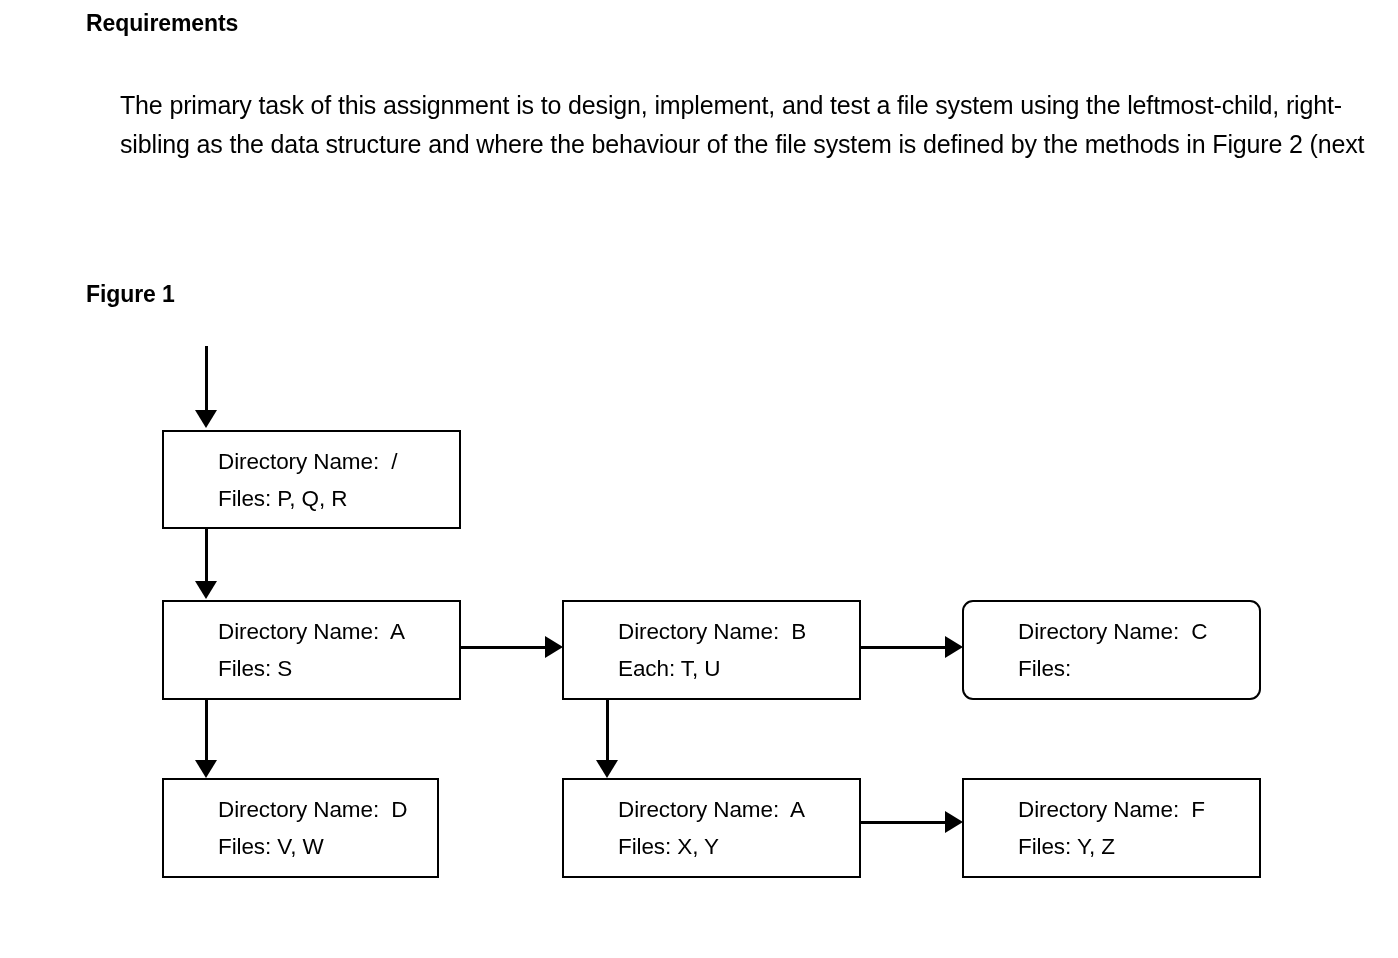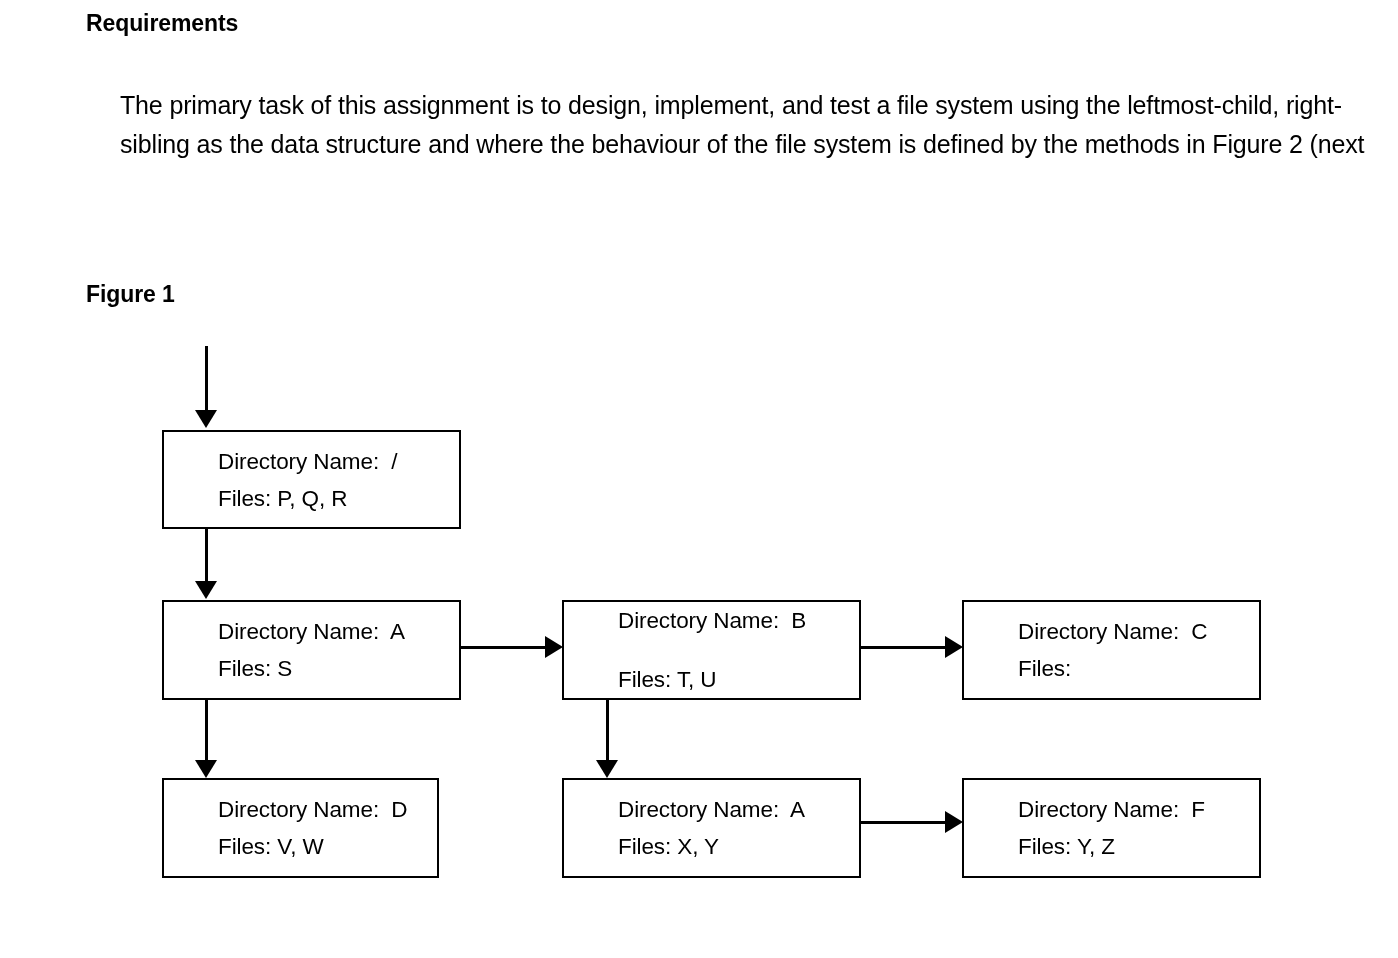--- a/index.html
+++ b/index.html
@@ -71,22 +71,22 @@
     justify-content: center;
     font-size: 22.5px;
     line-height: 37px;
     letter-spacing: -0.1px;
   }
   .node-line { white-space: pre; }
 
   
   .row-root   { left: 60px;  top: 430px; width: 299px; height: 99px; }
   .row-mid-a  { left: 60px;  top: 600px; width: 299px; height: 100px; }
-  .row-mid-b  { left: 460px; top: 600px; width: 299px; height: 100px; justify-content: space-between; }
-  .row-mid-c  { left: 860px; top: 600px; width: 299px; height: 100px; }
+  .row-mid-b  { left: 460px; top: 600px; width: 299px; height: 100px; }
+  .row-mid-c  { left: 860px; top: 600px; width: 299px; height: 100px; border-radius: 11px; }
   .row-bot-d  { left: 60px;  top: 778px; width: 277px; height: 100px; }
   .row-bot-a  { left: 460px; top: 778px; width: 299px; height: 100px; }
   .row-bot-f  { left: 860px; top: 778px; width: 299px; height: 100px; }
 
   
   .conn { position: absolute; }
 
   .v-line {
     width: 3px;
     background: #000000;
@@ -178,21 +178,21 @@
       <span class="node-line">Files: P, Q, R</span>
     </div>
 
     <div class="node-box row-mid-a">
       <span class="node-line">Directory Name:  A</span>
       <span class="node-line">Files: S</span>
     </div>
 
     <div class="node-box row-mid-b">
       <span class="node-line">Directory Name:  B</span>
-      <span class="node-line">Files: T, U</span>
+      <span class="node-line">Each: T, U</span>
     </div>
 
     <div class="node-box row-mid-c">
       <span class="node-line">Directory Name:  C</span>
       <span class="node-line">Files:</span>
     </div>
 
     <div class="node-box row-bot-d">
       <span class="node-line">Directory Name:  D</span>
       <span class="node-line">Files: V, W</span>

